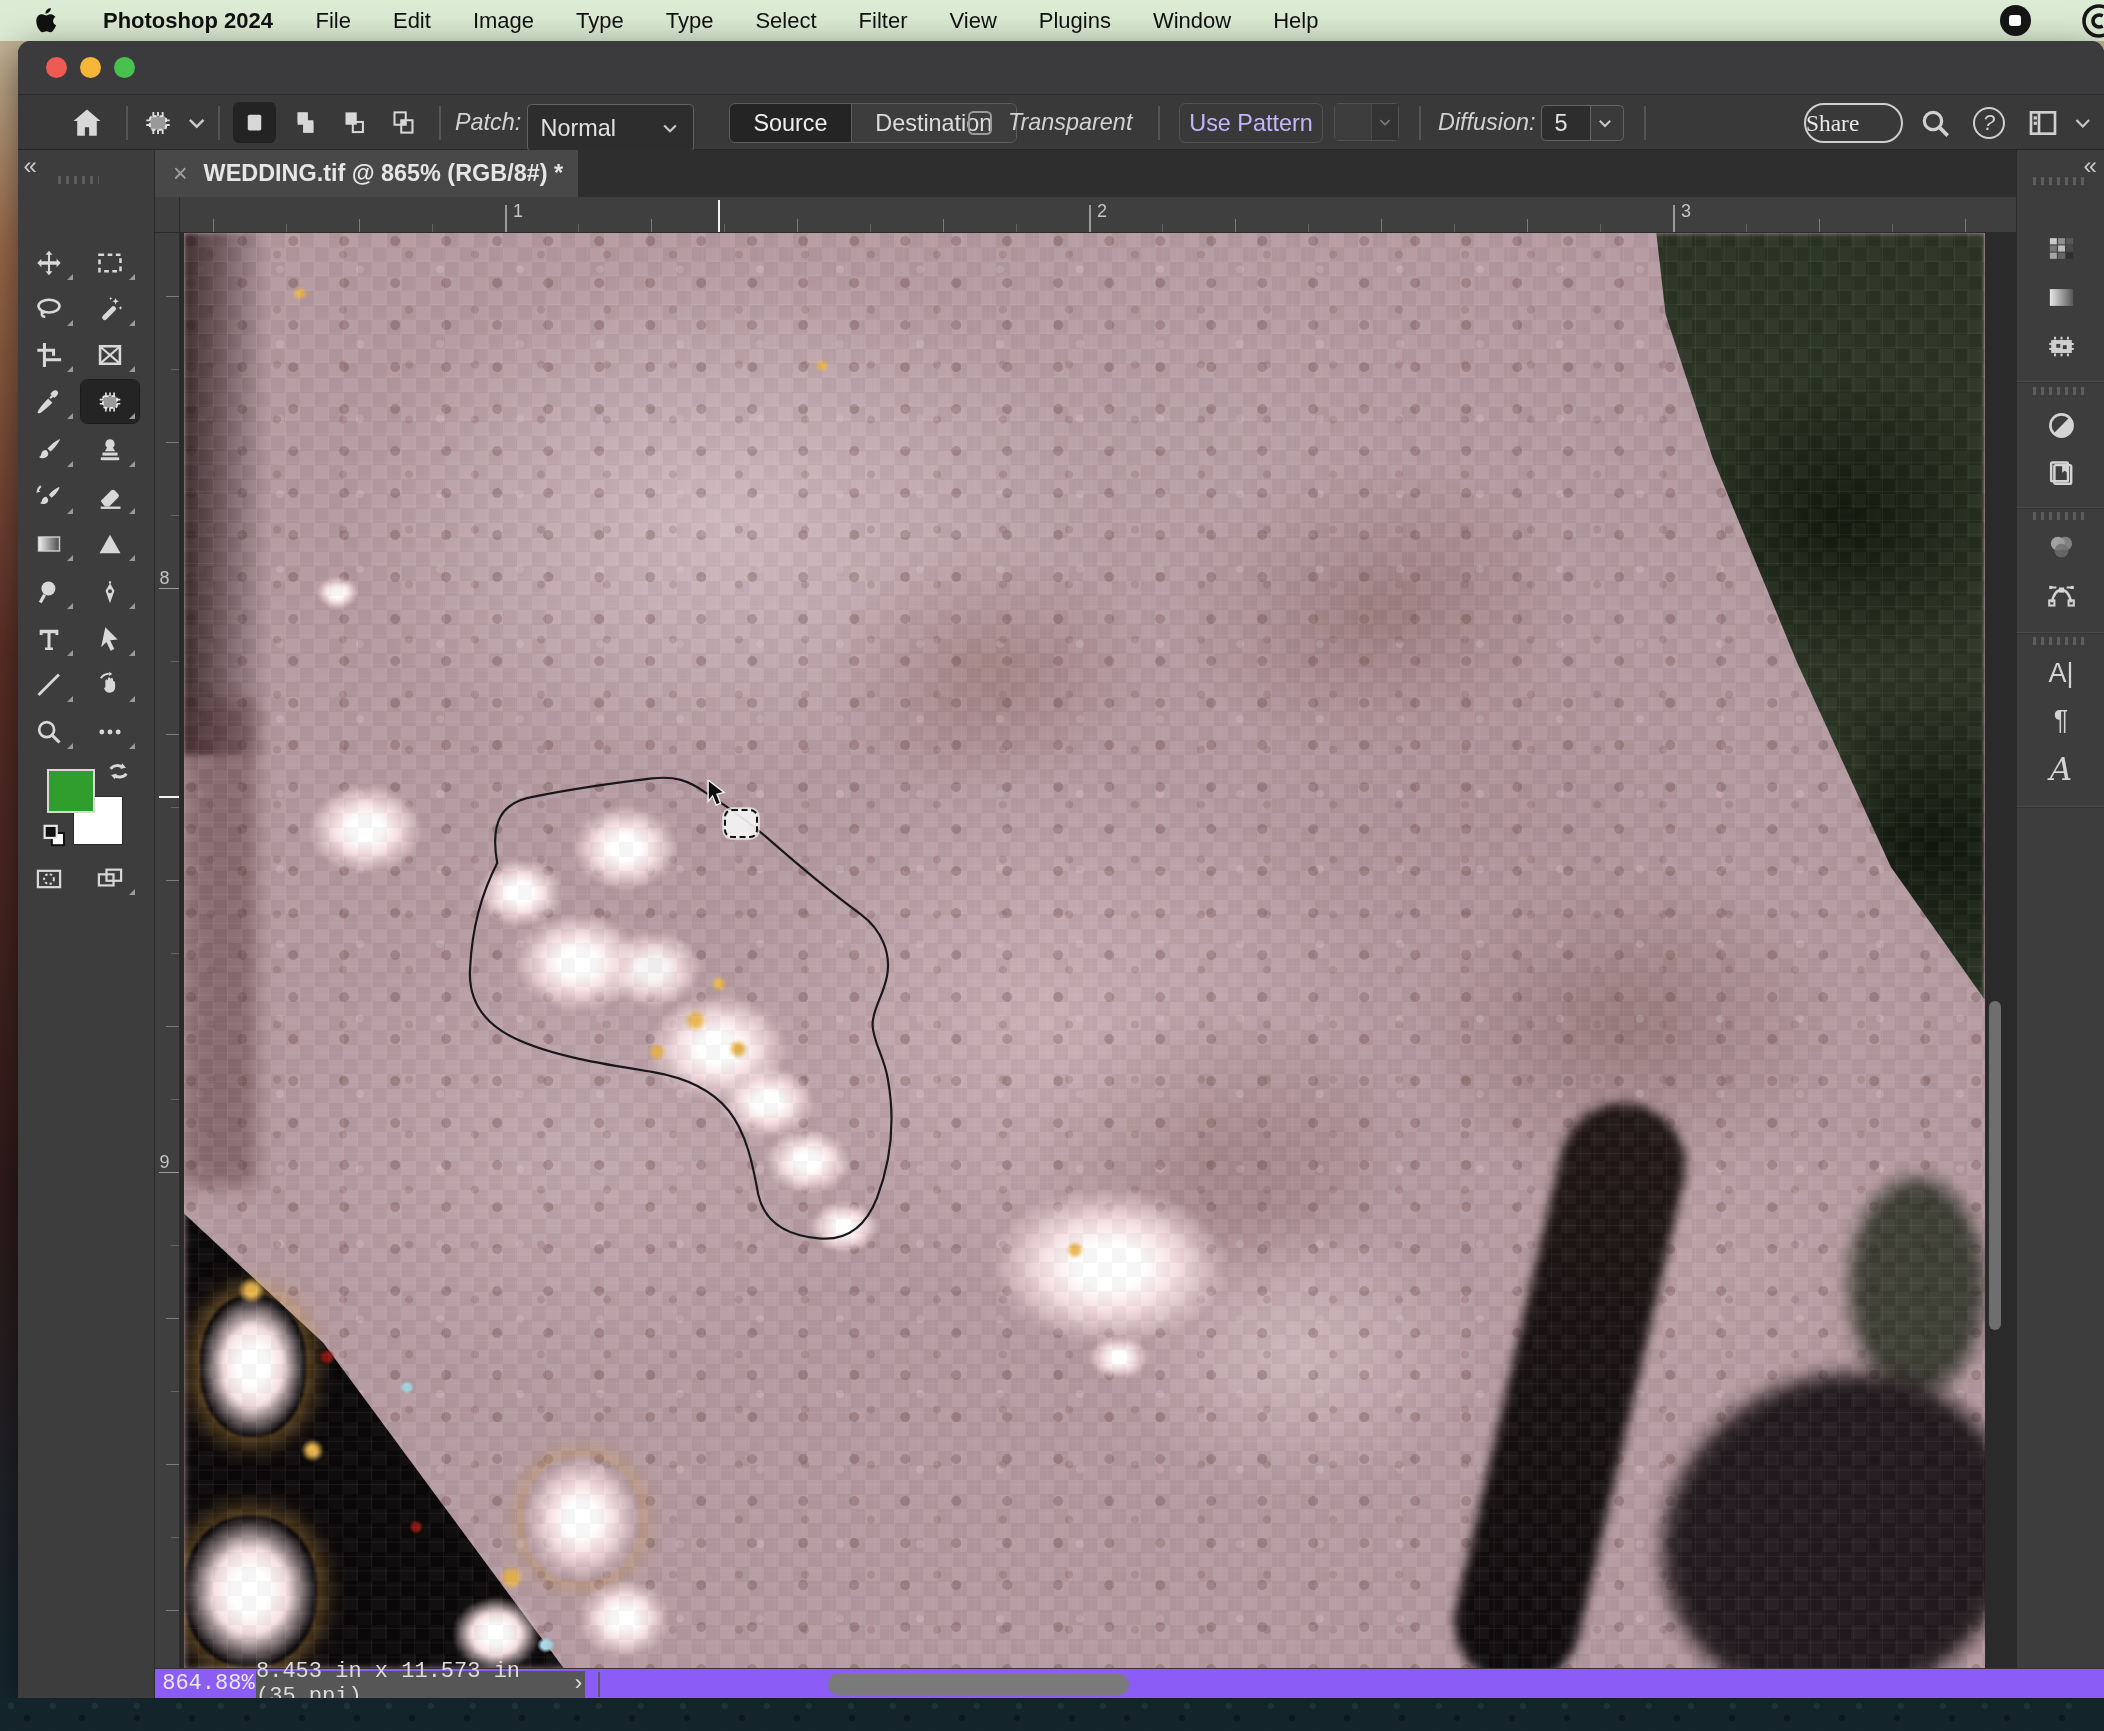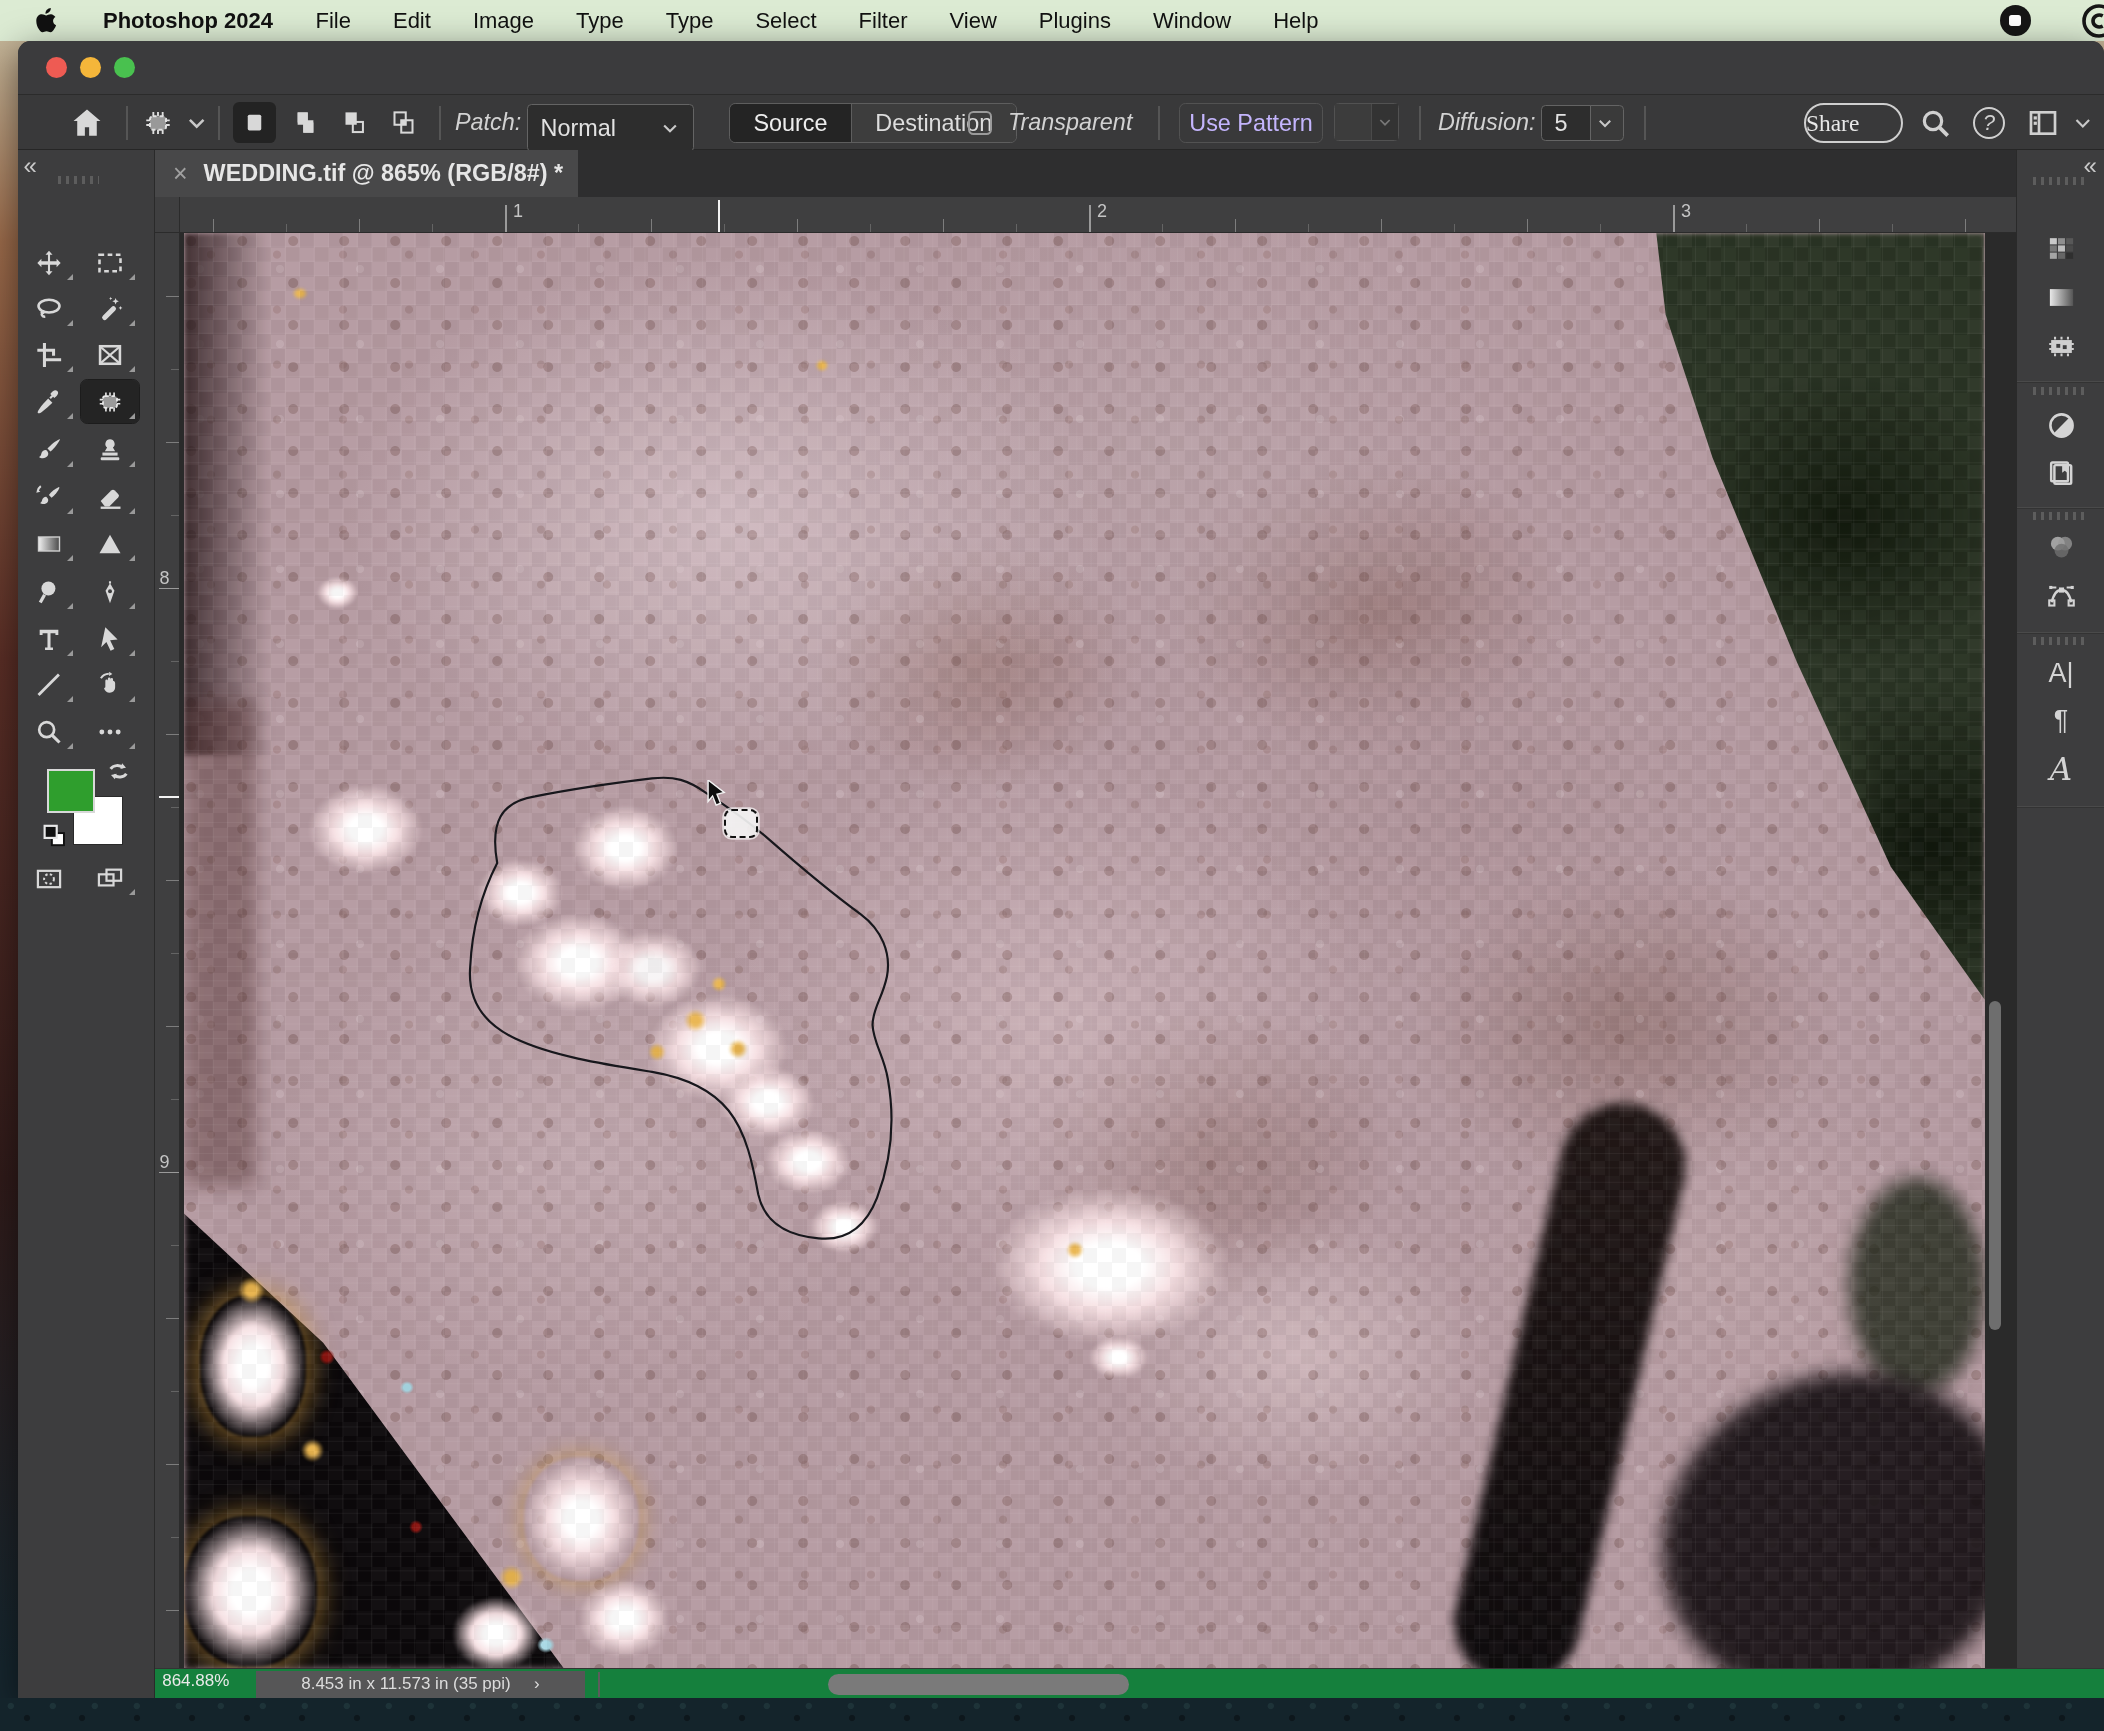--- a/index.html
+++ b/index.html
@@ -137,21 +137,21 @@
 
   
   .rightstrip { position:absolute; right:0; top:109px; width:88px; height:1559px; background:#3d3d3e; border-left:0.9px solid #2a2a2a; }
   .rs-div { position:absolute; left:0; width:88px; height:1.8px; background:#333; border-top:0.9px solid #4a4a4a; }
   .rs-btn { position:absolute; left:24px; width:40px; height:40px; display:flex; align-items:center; justify-content:center; color:#d4d4d4; }
   .rs-btn svg { width:31px; height:31px; }
   .glyph-char { font-size:27px; color:#d4d4d4; }
   .glyph-script { font-family:"DejaVu Serif", serif; font-style:italic; font-size:31px; color:#d4d4d4; }
 
   
-  .statusbar { position:absolute; left:137px; bottom:0; width:1950px; height:30px; background:#15803d; border-top:0.9px solid #333; color:#eaeaea; font-size:17px; display:block; }
+  .statusbar { position:absolute; left:137px; bottom:0; width:1950px; height:30px; background:#8b5cf6; border-top:0.9px solid #333; color:#eaeaea; font-size:22px; display:block;font-family:Liberation Mono, monospace; }
   .docbox { position:absolute; left:101px; top:1.8px; width:329px; height:27px; background:#565657; color:#dcdcdc; display:flex; align-items:center; justify-content:center; gap:23.4px; }
   .hthumb { position:absolute; left:673px; top:4.5px; width:301px; height:21px; border-radius:10.8px; background:#7a7a7a; }
 
   .desktopstrip { position:absolute; left:0; top:1698px; width:2104px; height:34px;
     background:#14242b;
     background-image:radial-gradient(circle at 10.8px 8px, rgba(58,96,96,.25) 0 2.7px, transparent 3.6px), radial-gradient(circle at 27px 20px, rgba(0,0,0,.35) 0 2.7px, transparent 3.6px);
     background-size:42px 28px, 55px 39px; }
 
   svg.ic { fill:#d8d8d8; }
 </style>

